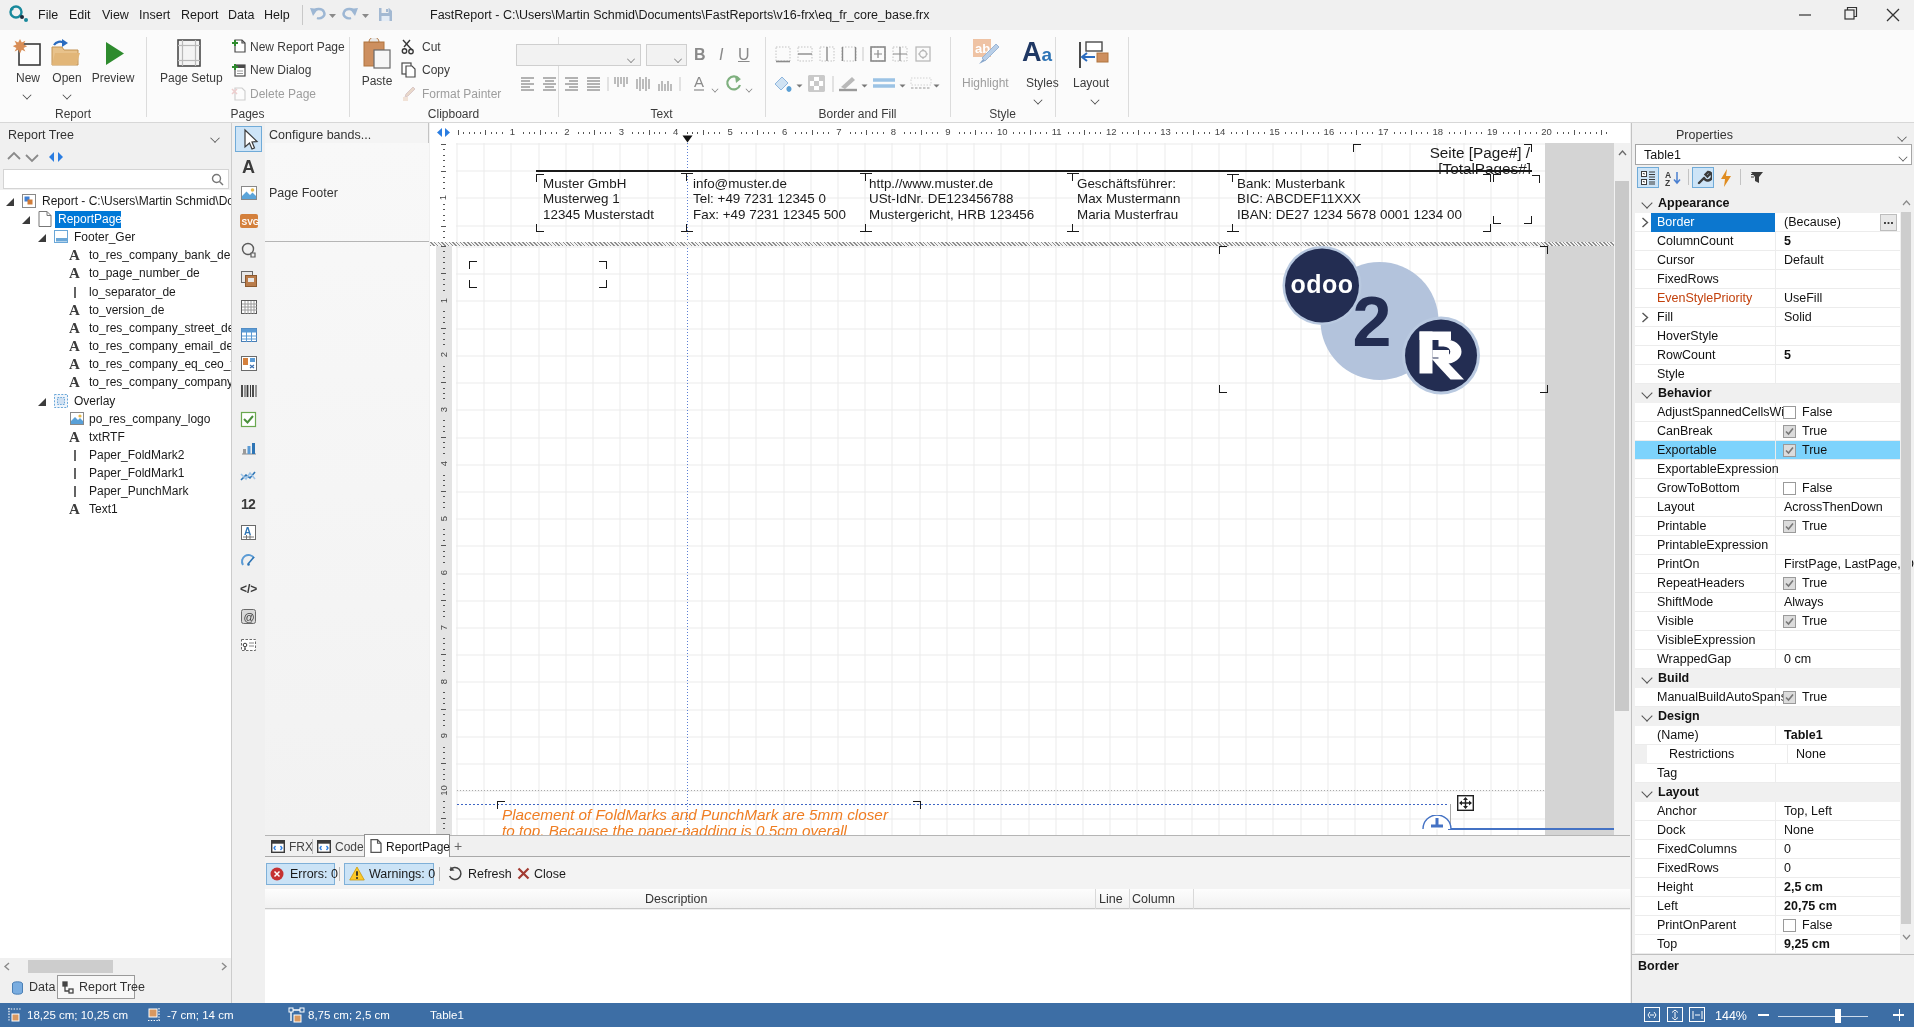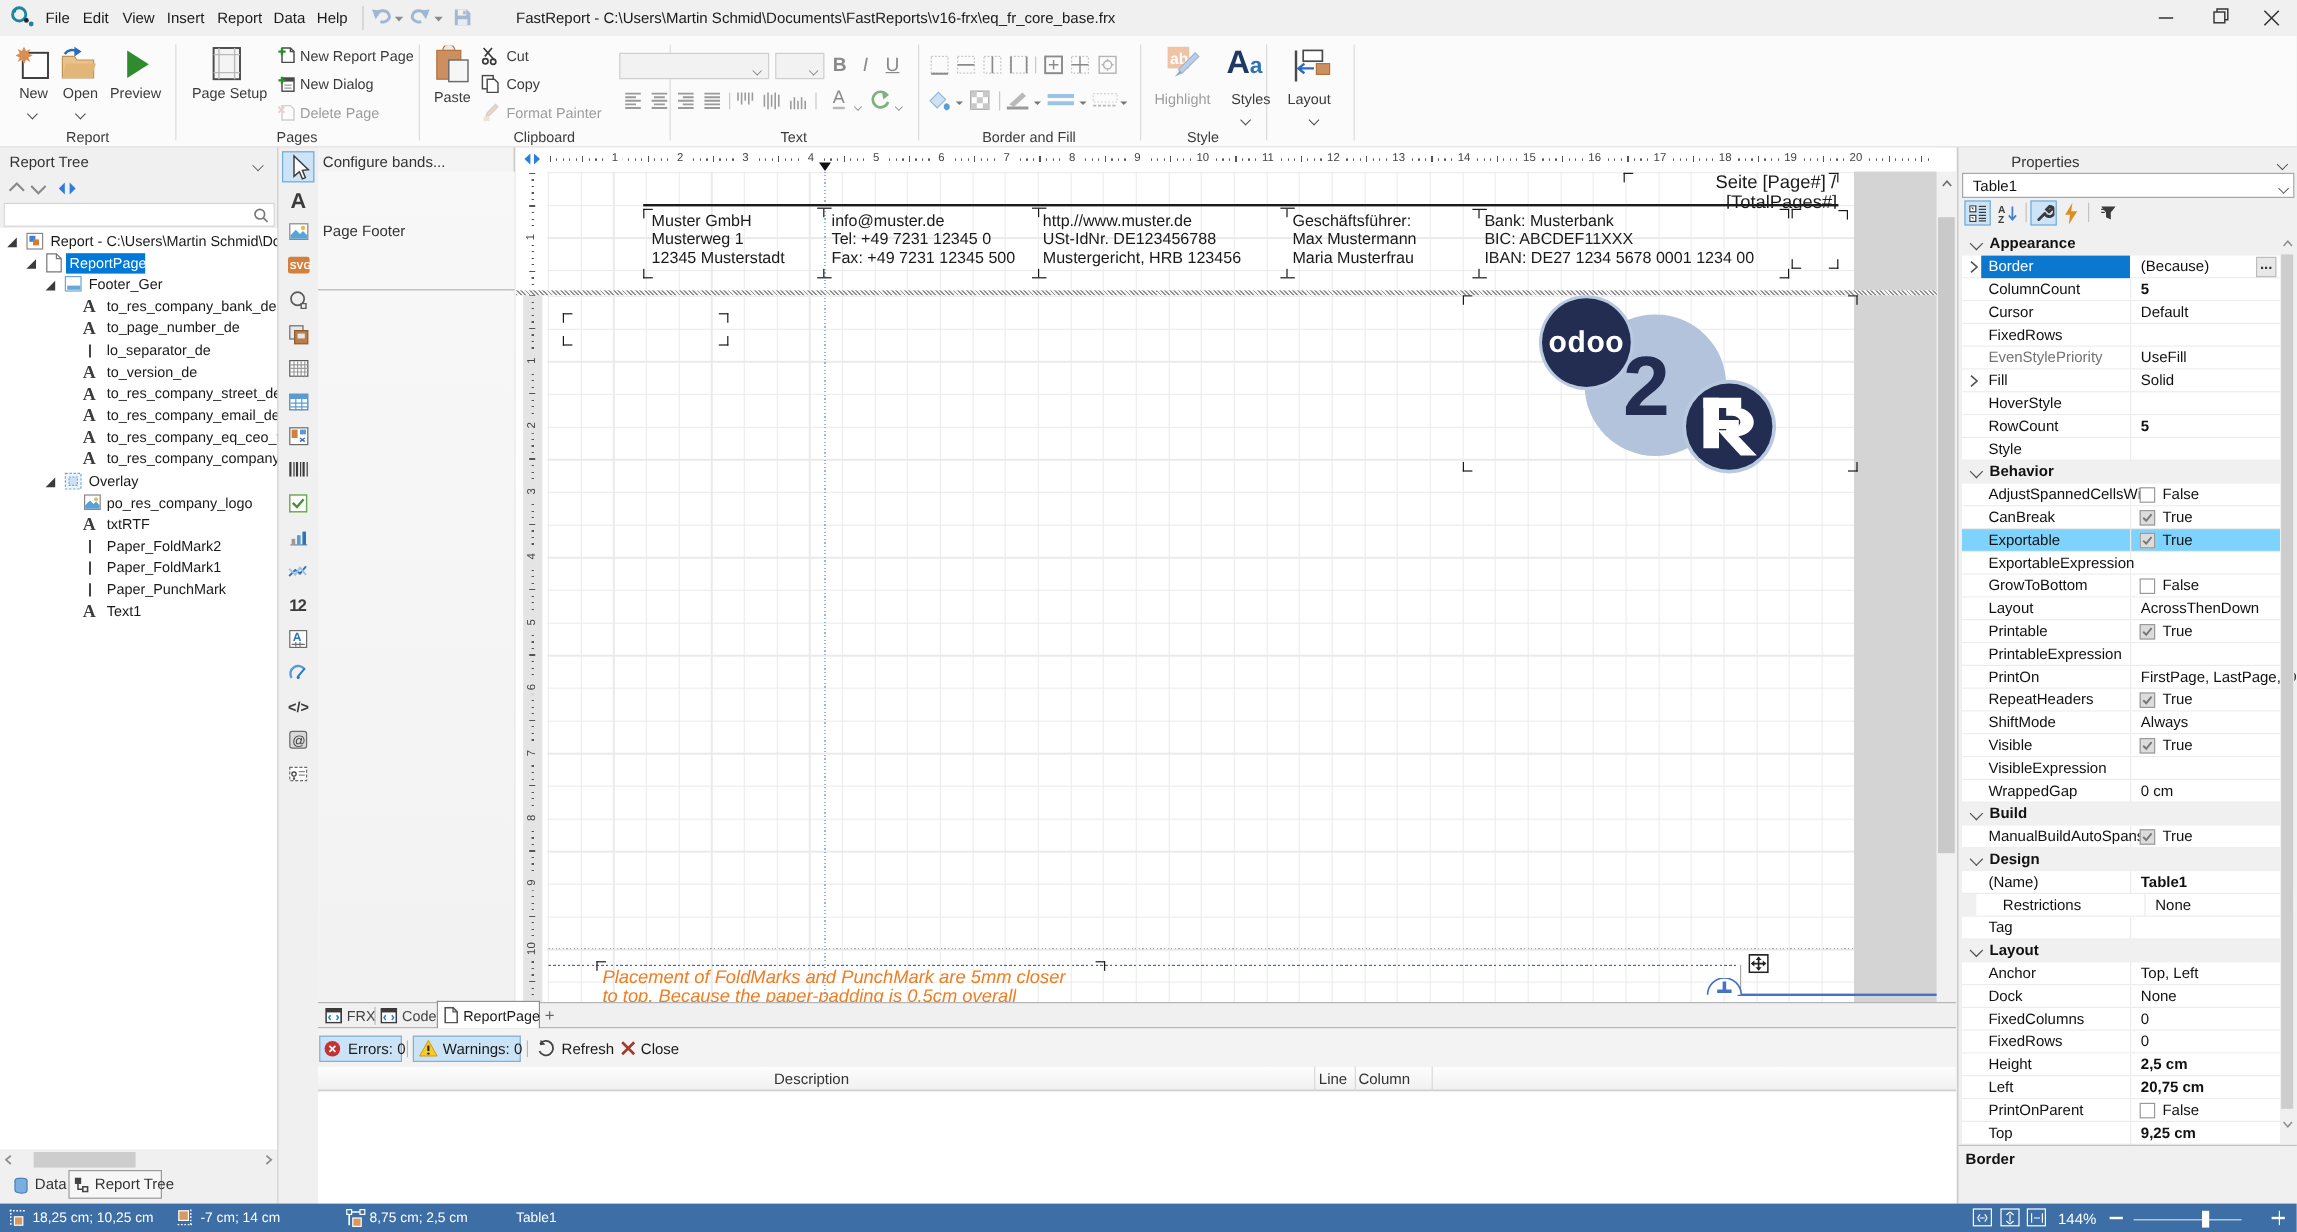--- a/index.html
+++ b/index.html
@@ -720,21 +720,21 @@
         <span style="position:absolute;left:22px;top:2px;color:#111;">Cursor</span>
         <span style="position:absolute;left:149px;top:2px;color:#111;white-space:nowrap;">Default</span>
       </div>
       <div class="abs" style="left:3px;top:147px;width:265px;height:19px;background:#fff;border-bottom:1px solid #ececec;">
         <span style="position:absolute;left:140px;top:0;width:1px;height:19px;background:#ececec;"></span>
         <span style="position:absolute;left:22px;top:2px;color:#111;">FixedRows</span>
         <span style="position:absolute;left:149px;top:2px;color:#111;white-space:nowrap;"></span>
       </div>
       <div class="abs" style="left:3px;top:166px;width:265px;height:19px;background:#fff;border-bottom:1px solid #ececec;">
         <span style="position:absolute;left:140px;top:0;width:1px;height:19px;background:#ececec;"></span>
-        <span style="position:absolute;left:22px;top:2px;color:#737373;">EvenStylePriority</span>
+        <span style="position:absolute;left:22px;top:2px;color:#c2410c;">EvenStylePriority</span>
         <span style="position:absolute;left:149px;top:2px;color:#111;white-space:nowrap;">UseFill</span>
       </div>
       <div class="abs" style="left:3px;top:185px;width:265px;height:19px;background:#fff;border-bottom:1px solid #ececec;">
         <span style="position:absolute;left:140px;top:0;width:1px;height:19px;background:#ececec;"></span>
         <svg style="position:absolute;left:6px;top:4px;" width="8" height="11" viewBox="0 0 8 11">
           <path d="M1.5 1 L6.5 5.5 L1.5 10" fill="none" stroke="#555" stroke-width="1.4"></path>
         </svg>
         <span style="position:absolute;left:22px;top:2px;color:#111;">Fill</span>
         <span style="position:absolute;left:149px;top:2px;color:#111;white-space:nowrap;">Solid</span>
       </div>

